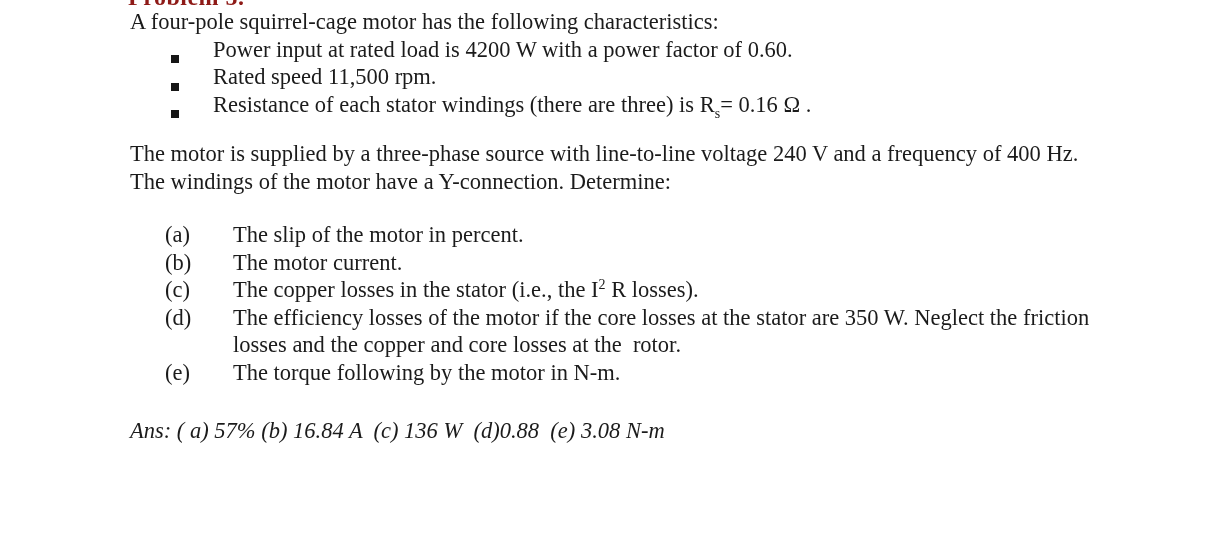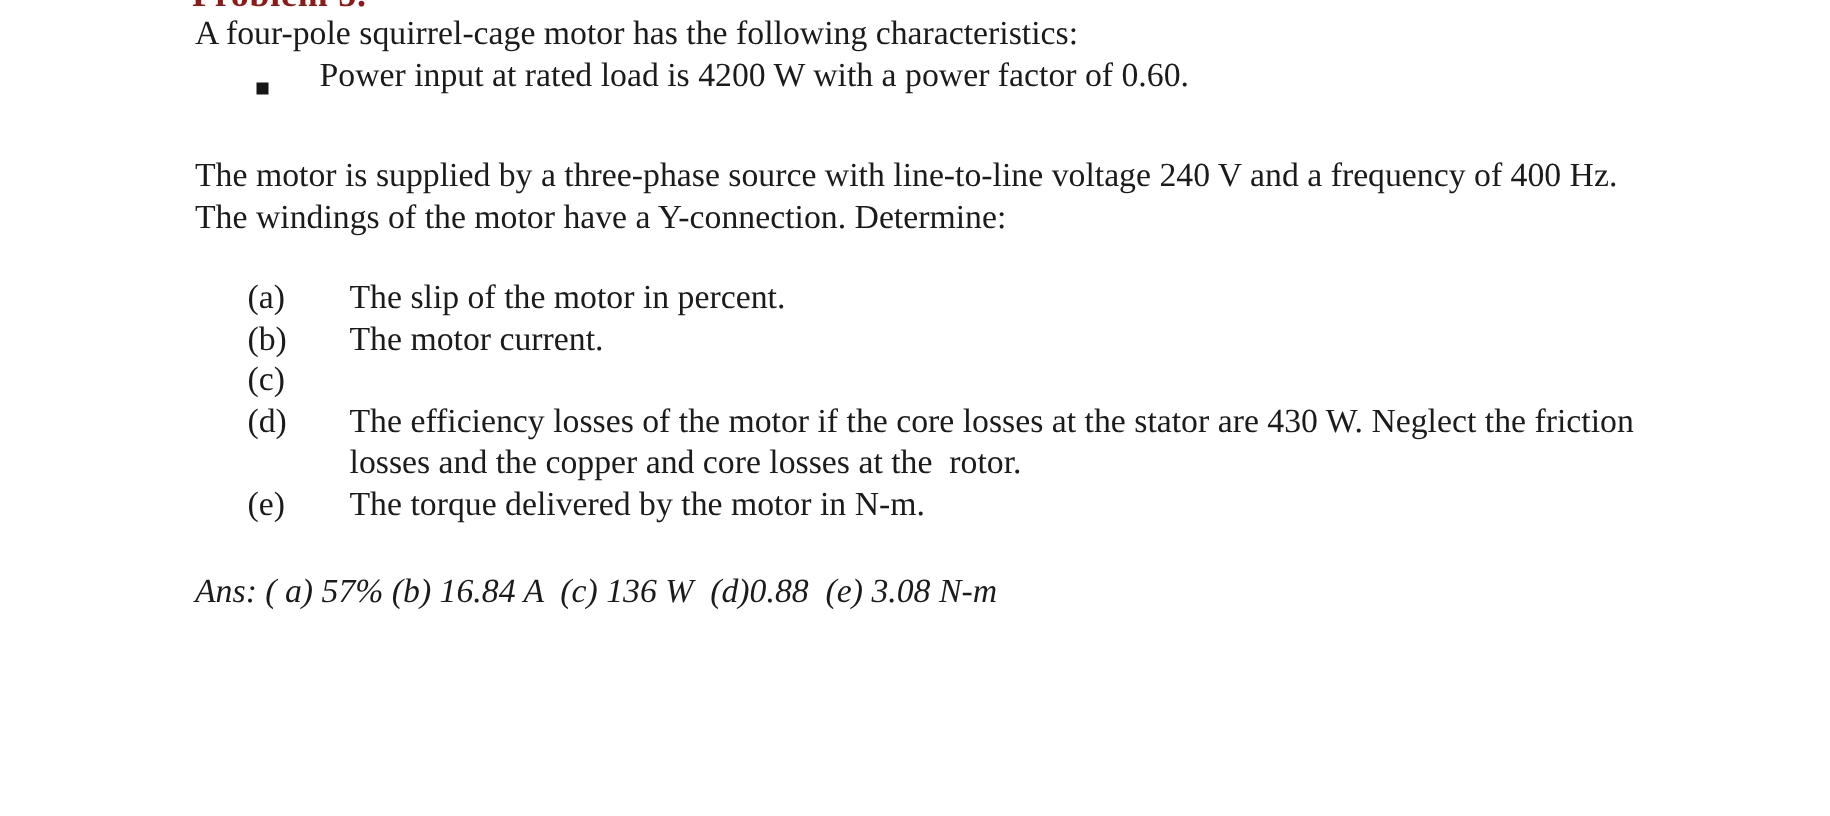--- a/index.html
+++ b/index.html
@@ -62,21 +62,21 @@
   sub.small-sub {
     font-size: 14px;
     line-height: 0;
   }
   sup.small-sup {
     font-size: 14px;
     line-height: 0;
   }
   .para {
     width: 982px;
-    margin-top: 40px;
+    margin-top: 22px;
   }
   .qlist {
     margin-top: 26px;
   }
   .q-row {
     display: flex;
   }
   .q-label {
     flex: 0 0 32px;
     margin-left: 35px;
@@ -105,50 +105,63 @@
 
     <div class="bullet-list">
 
       <div class="bullet-row">
         <span class="bullet-marker">
           <span class="bullet-square"></span>
         </span>
         <span class="bullet-text">Power input at rated load is 4200 W with a power factor of 0.60.</span>
       </div>
 
+      <div class="bullet-row">
+        <span class="bullet-marker">
+          <span class="bullet-square"></span>
+        </span>
+        <span class="bullet-text">Rated speed 11,500 rpm.</span>
+      </div>
 
+      <div class="bullet-row">
+        <span class="bullet-marker">
+          <span class="bullet-square"></span>
+        </span>
+        <span class="bullet-text"><span>Resistance of each stator windings (there are three) is R</span><sub class="small-sub">s</sub><span>= 0.16 Ω .</span></span>
+      </div>
 
     </div>
 
     <div class="para">The motor is supplied by a three-phase source with line-to-line voltage 240 V and a frequency of 400 Hz. The windings of the motor have a Y-connection. Determine:</div>
 
     <div class="qlist">
 
       <div class="q-row">
         <span class="q-label">(a)</span>
         <span class="q-text"><span>The slip of the motor in percent.</span></span>
       </div>
 
       <div class="q-row">
         <span class="q-label">(b)</span>
         <span class="q-text"><span>The motor current.</span></span>
       </div>
 
       <div class="q-row">
         <span class="q-label">(c)</span>
+        <span class="q-text"><span>The copper losses in the stator (i.e., the I</span><sup class="small-sup">2</sup><span> R losses).</span></span>
       </div>
 
       <div class="q-row">
         <span class="q-label">(d)</span>
-        <span class="q-text"><span>The efficiency losses of the motor if the core losses at the stator are 430 W. Neglect the friction losses and the copper and core losses at the  rotor.</span></span>
+        <span class="q-text"><span>The efficiency losses of the motor if the core losses at the stator are 350 W. Neglect the friction losses and the copper and core losses at the  rotor.</span></span>
       </div>
 
       <div class="q-row">
         <span class="q-label">(e)</span>
-        <span class="q-text"><span>The torque delivered by the motor in N-m.</span></span>
+        <span class="q-text"><span>The torque following by the motor in N-m.</span></span>
       </div>
 
     </div>
 
     <div class="answer-line">Ans: ( a) 57% (b) 16.84 A  (c) 136 W  (d)0.88  (e) 3.08 N-m</div>
 
   </div>
 </div>
 
 </body></html>

